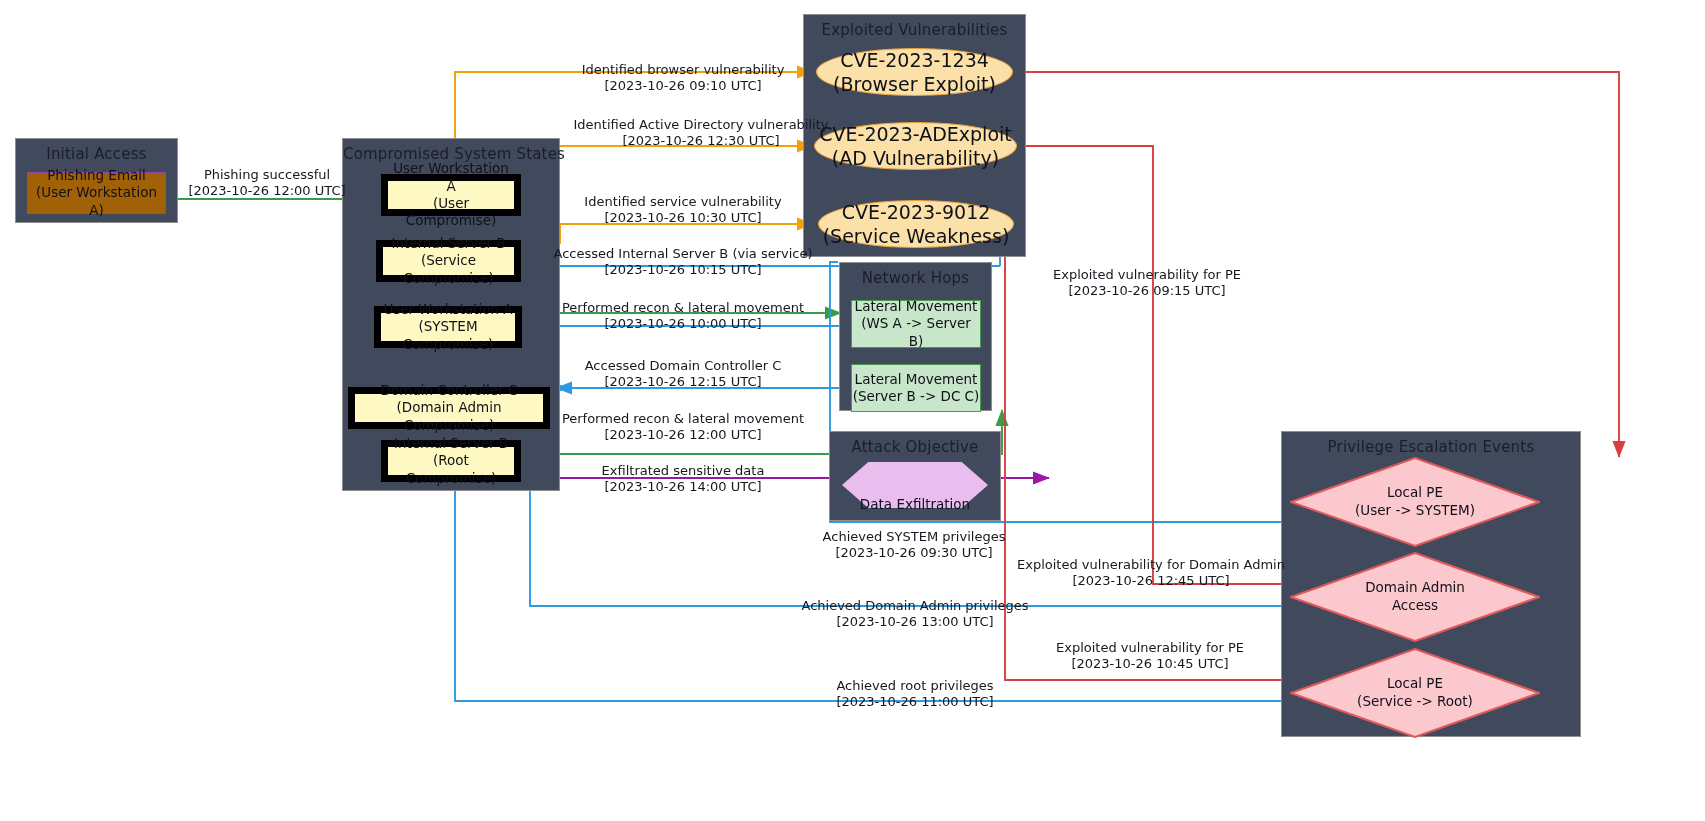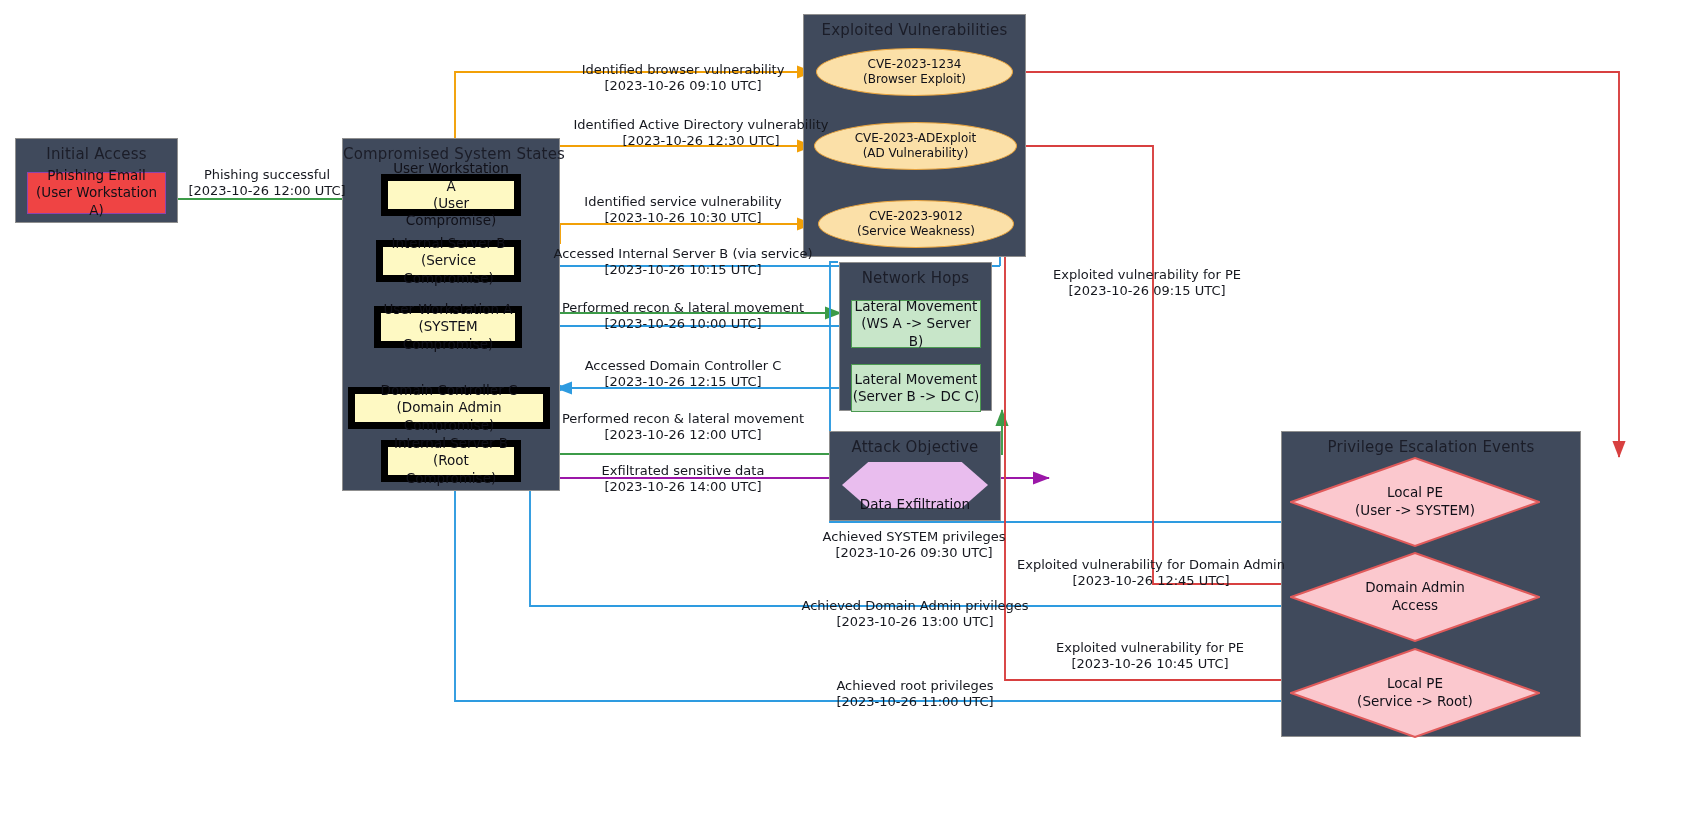--- a/index.html
+++ b/index.html
@@ -47,38 +47,38 @@
     color: #101018;
     font-size: 13.5px;
     line-height: 1.28;
     white-space: pre-line;
   }
   .node.rect {
     background: #fef9c3;
     border: 7px solid #000000;
   }
   .node.purple {
-    background: #ef4444;
+    background: #a16207;
     border: 1.5px solid #8E44AD;
   }
   .node.green {
     background: #C8E6C9;
     border: 1.5px solid #4C9A51;
   }
   .ell {
     position: absolute;
     background: #FBE0A8;
     border: 1.5px solid #E8A33D;
     border-radius: 50%;
     display: flex;
     align-items: center;
     justify-content: center;
     text-align: center;
     color: #101018;
-    font-size: 12px;
+    font-size: 19px;
     line-height: 1.28;
     white-space: pre-line;
   }
   .diamond-wrap {
     position: absolute;
   }
   .diamond-border {
     position: absolute;
     left: 0; top: 0;
     width: 100%; height: 100%;

